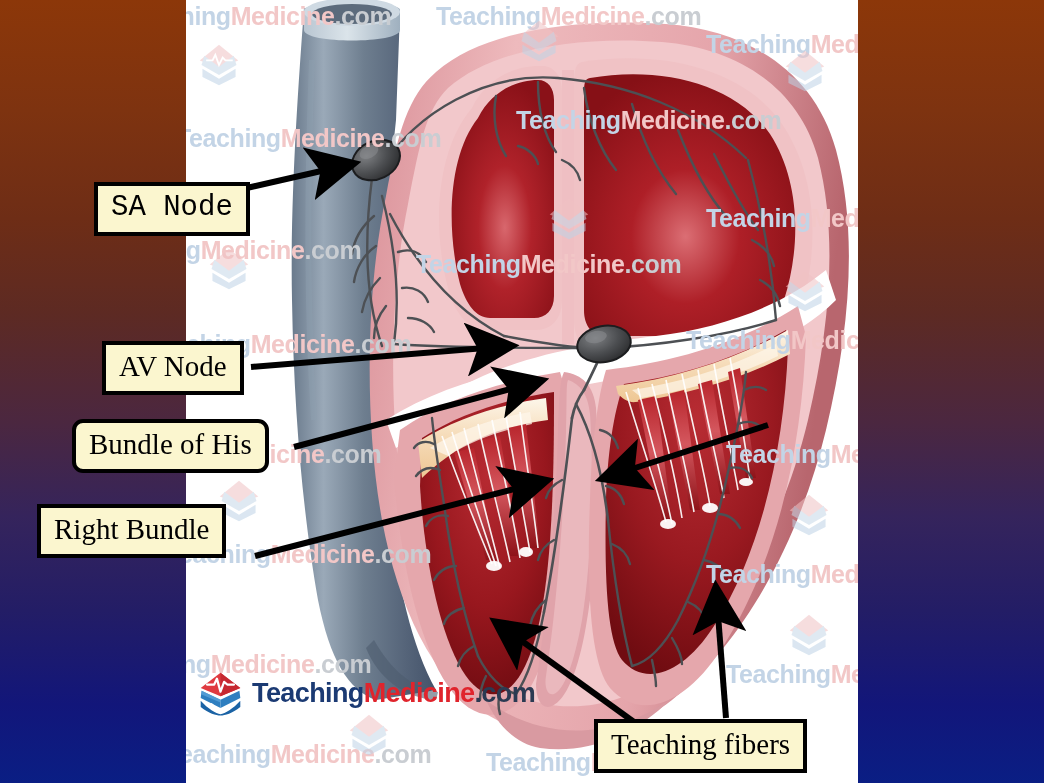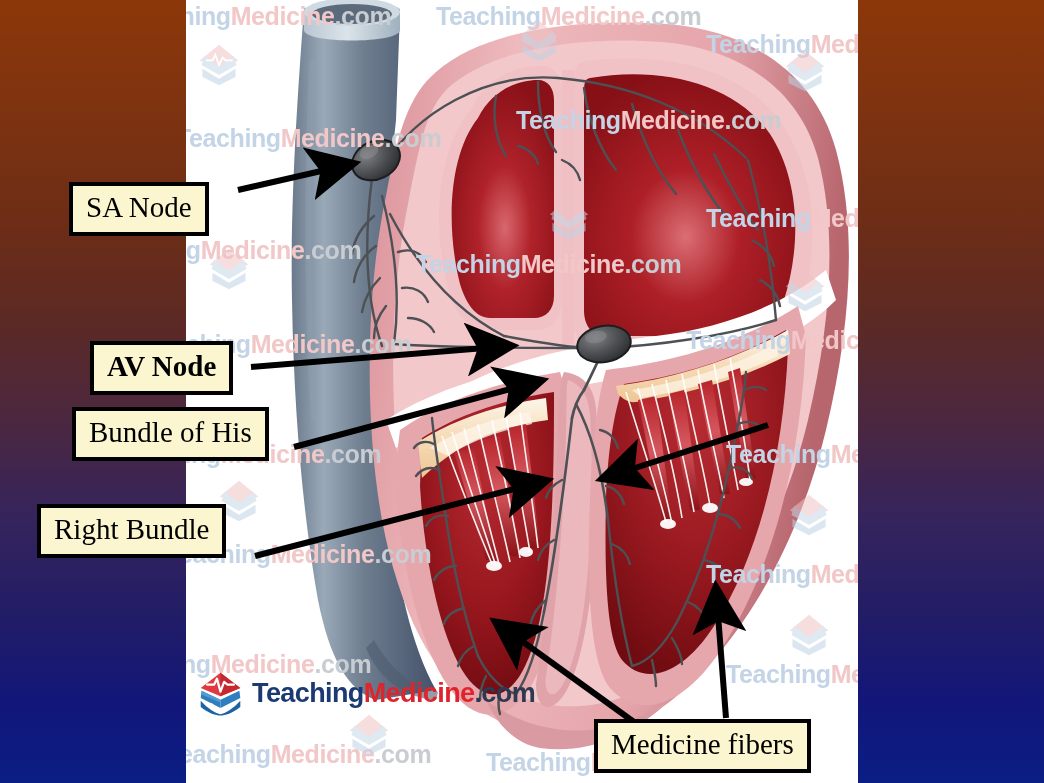--- a/index.html
+++ b/index.html
@@ -537,34 +537,34 @@
         <path d="M255,556 L545,481"></path>
 
         <path d="M768,425 L604,478"></path>
 
         <path d="M634,722 L497,623"></path>
         <path d="M726,718 L716,589"></path>
       </g>
     </svg>
   </div>
 
-  <div class="callout" style="left:69px;  top:182px;">
+  <div class="callout" style="left:94px;  top:182px;font-family:Liberation Mono, monospace;">
     <span>SA Node</span>
   </div>
 
-  <div class="callout" style="left:90px;  top:341px;font-weight:bold;">
+  <div class="callout" style="left:102px;  top:341px;">
     <span>AV Node</span>
   </div>
 
-  <div class="callout" style="left:72px;  top:407px;">
+  <div class="callout" style="left:72px;  top:419px;border-radius:11px;">
     <span>Bundle of His</span>
   </div>
 
   <div class="callout" style="left:37px;  top:504px;">
     <span>Right Bundle</span>
   </div>
 
 
   <div class="callout" style="left:594px; top:719px;">
-    <span>Medicine fibers</span>
+    <span>Teaching fibers</span>
   </div>
 
 </div>
 
 </body></html>

